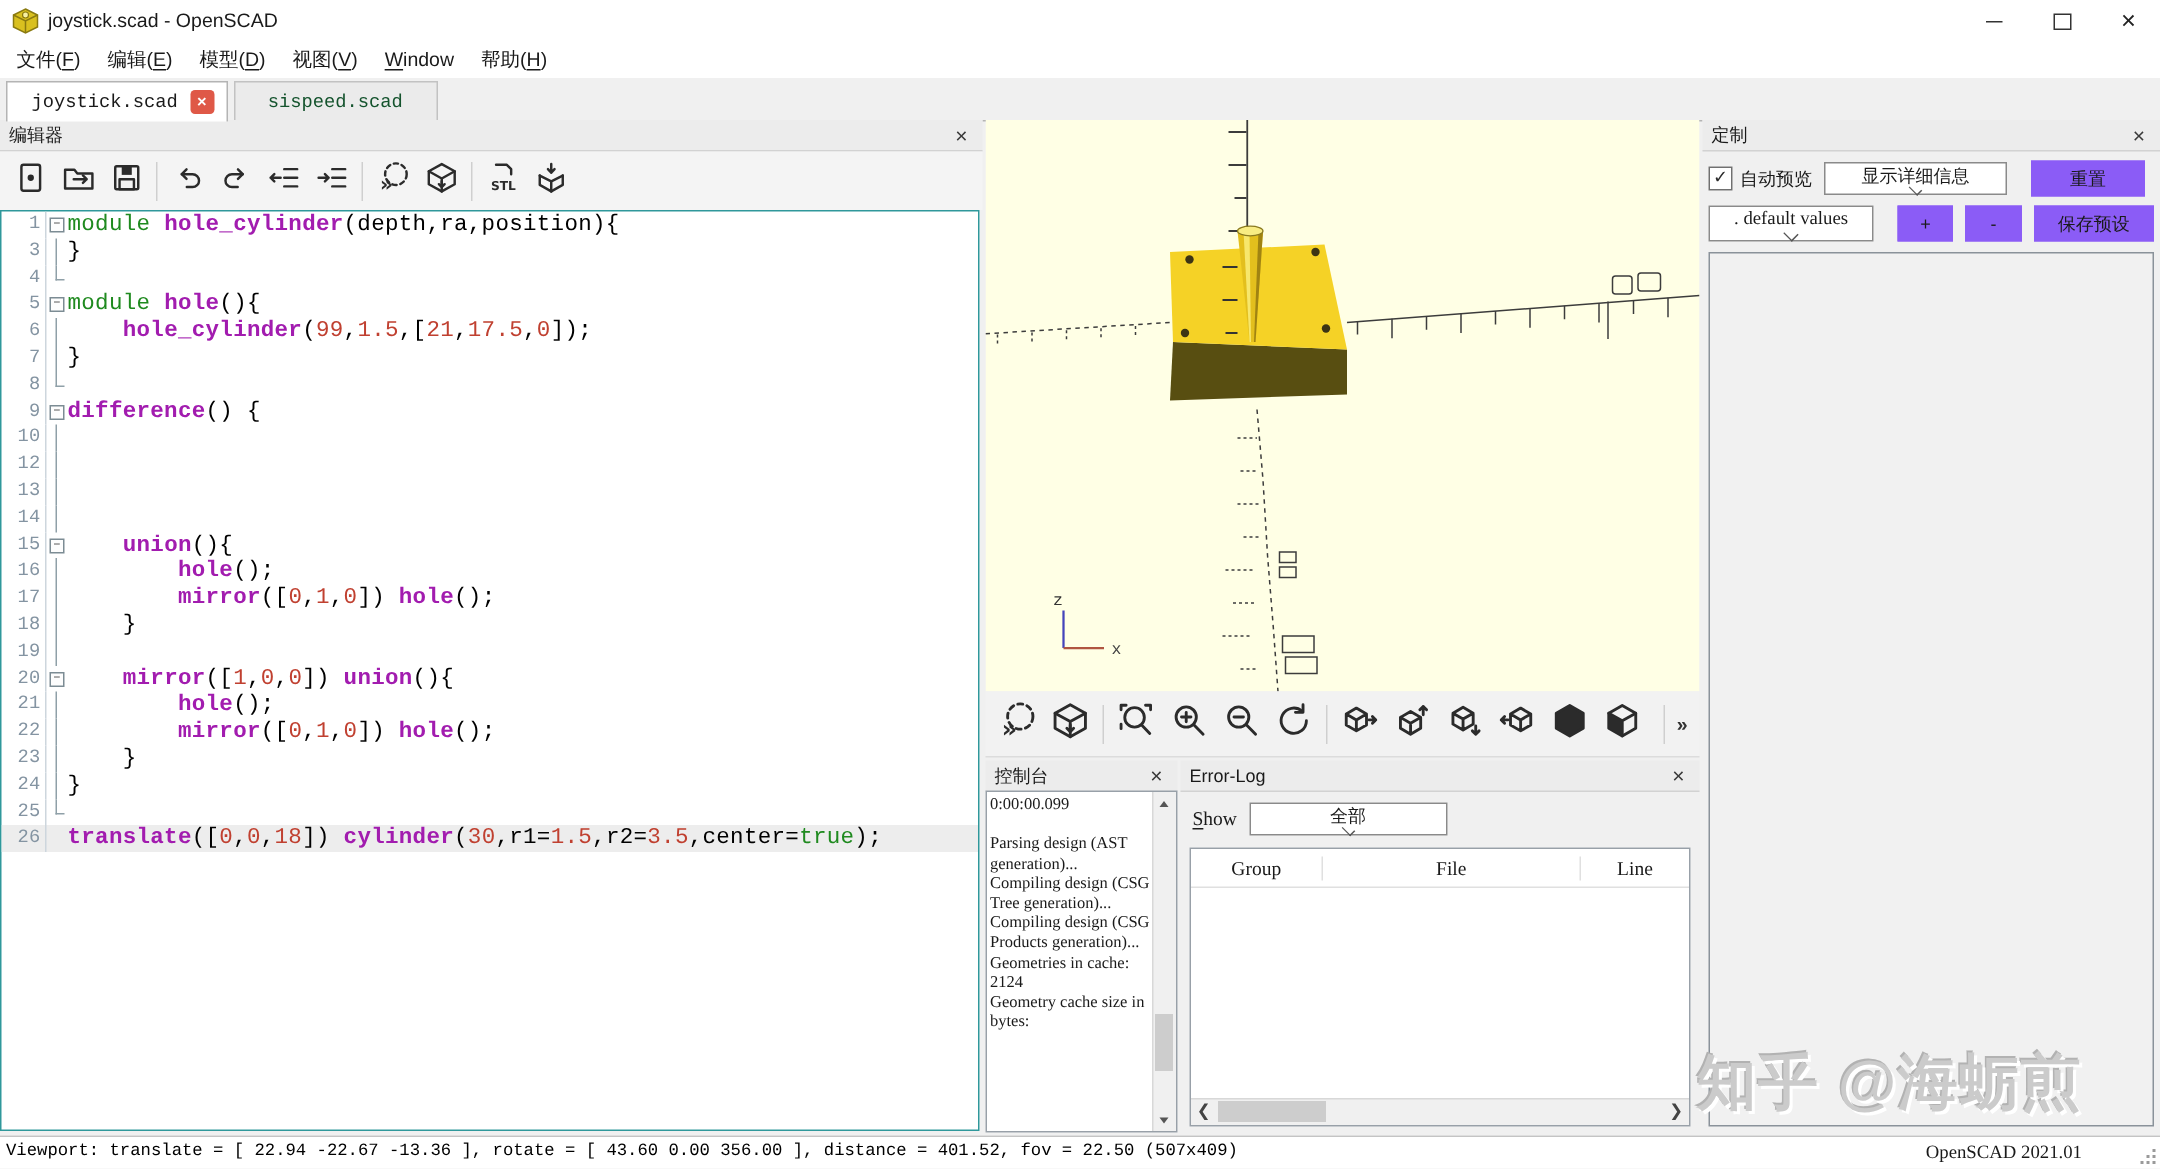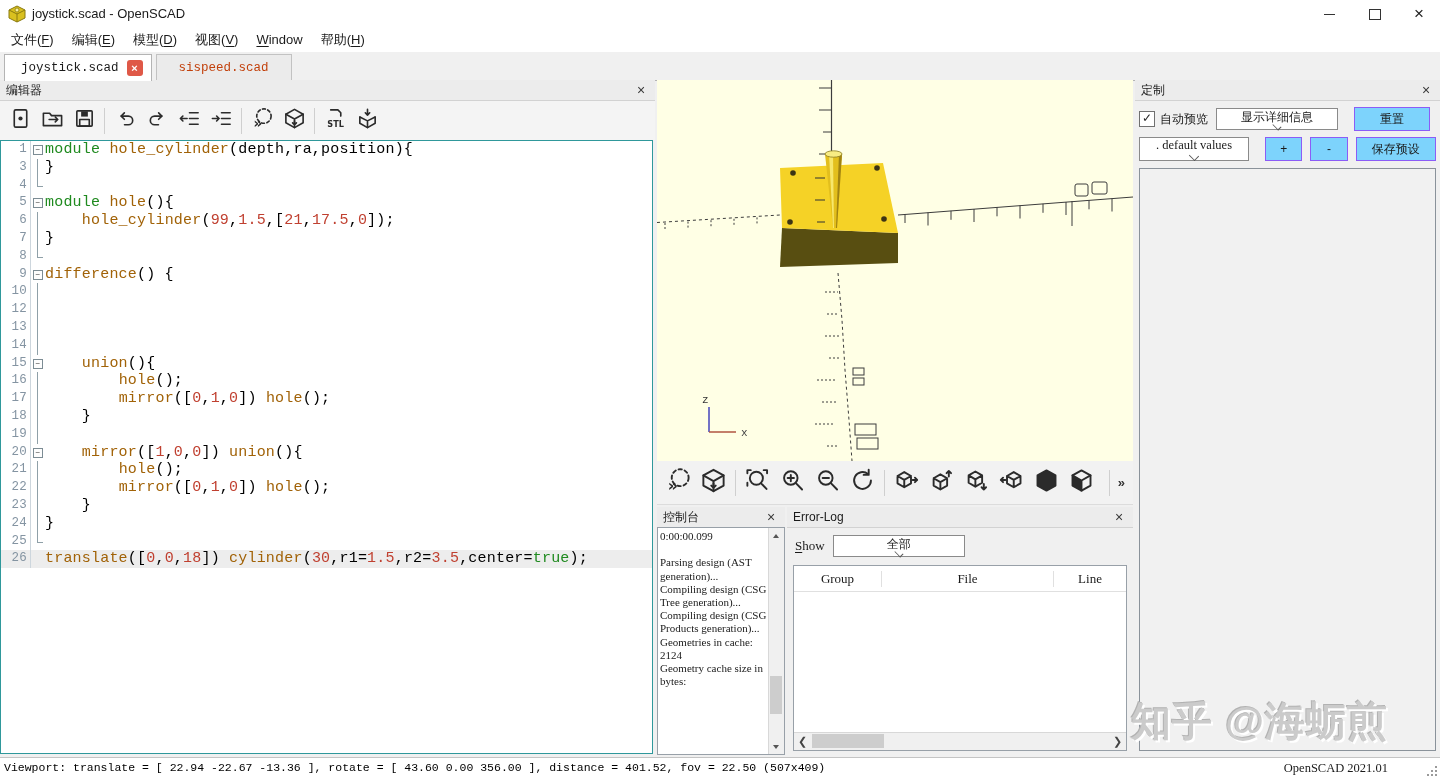--- a/index.html
+++ b/index.html
@@ -19,21 +19,21 @@
   #win-max i{display:block;width:10px;height:9px;border:1.4px solid #333;}
   #menubar{left:2px;top:28px;height:24px;display:flex;}
   .mi{padding:3px 9px;font-size:13px;line-height:18px;}
   .mi u{text-underline-offset:2px;}
 
   
   #tabbar{left:0;top:52px;width:1440px;height:28px;background:#f0f0f0;border-bottom:1px solid #b4b4b4;display:flex;align-items:flex-end;}
   .tab{font-family:"Liberation Mono",monospace;font-size:12.5px;display:flex;align-items:center;height:26px;box-sizing:border-box;}
   #tab-active{margin-left:4px;background:#fff;border:1px solid #b4b4b4;border-bottom:none;padding:0 8px 0 16px;position:relative;z-index:2;margin-bottom:-1px;height:27px;}
   #tab-close{margin-left:8px;width:16px;height:16px;background:#df5847;border-radius:3px;color:#fff;font-size:11px;font-weight:bold;display:flex;align-items:center;justify-content:center;font-family:"Liberation Sans",sans-serif;}
-  #tab-inactive{margin-left:4px;background:#ebebeb;border:1px solid #c2c2c2;border-bottom:none;padding:0 22px;color:#c2410c;}
+  #tab-inactive{margin-left:4px;background:#ebebeb;border:1px solid #c2c2c2;border-bottom:none;padding:0 22px;color:#14532d;}
 
   
   .dockh{height:20px;background:#ececec;border-bottom:1px solid #d2d2d2;display:flex;align-items:center;font-size:12px;padding:0 6px;justify-content:space-between;}
   .dockh .x{font-size:14px;color:#3a3a3a;width:16px;text-align:center;}
 
   
   #editor{left:0;top:80px;width:655px;height:675px;background:#f0f0f0;}
   #edtoolbar{left:0;top:21px;width:655px;height:39px;background:#f4f4f4;display:flex;align-items:center;padding-left:4px;box-sizing:border-box;}
   .tbtn{width:32px;height:32px;display:flex;align-items:center;justify-content:center;}
   .tsep{width:1px;height:26px;background:#cfcfcf;margin:0 4px;}
@@ -44,21 +44,21 @@
   .cl{height:17.8px;line-height:17.8px;white-space:pre;font-size:15px;letter-spacing:0.2px;}
   .cl.hl{background:#ededed;}
   .ln{display:inline-block;width:26px;text-align:right;padding-right:3px;color:#8494a2;font-size:12.5px;border-right:1px solid #cdd6dd;vertical-align:top;}
   .fold{display:inline-block;width:14px;height:17.8px;vertical-align:top;position:relative;}
   .fold.v::before{content:"";position:absolute;left:6px;top:0;bottom:0;border-left:1px solid #8fa0a8;}
   .fold.e::before{content:"";position:absolute;left:6px;top:0;height:9px;width:5px;border-left:1px solid #8fa0a8;border-bottom:1px solid #8fa0a8;}
   .fbox{position:absolute;left:2px;top:4px;width:8px;height:8px;border:1px solid #7c8c94;background:#fdfdfd;}
   .fbox::before{content:"−";position:absolute;left:0;right:0;top:-1px;font-size:8px;line-height:9px;text-align:center;color:#444;}
   .ct{font-size:inherit;}
   .ct .t{color:#000;}
-  .ct .b{color:#a16207;font-weight:normal;}
+  .ct .b{color:#a21caf;font-weight:bold;}
   .ct .k{color:#1f8a1f;}
   .ct .num{color:#c04030;}
 
   
   #viewport{left:657px;top:80px;width:476px;height:381px;}
   #vptoolbar{left:657px;top:461px;width:476px;height:44px;background:#f2f2f2;display:flex;align-items:center;padding-left:4px;box-sizing:border-box;border-bottom:1px solid #dcdcdc;}
   #vptoolbar .tbtn{width:35px;height:35px;}
   #vp-overflow{margin-left:auto;margin-right:8px;font-size:13px;font-weight:bold;color:#333;padding-left:8px;border-left:1px solid #cfcfcf;height:26px;line-height:26px;}
 
   
@@ -91,21 +91,21 @@
   .hsb .lt{left:0;} .hsb .rt{right:0;}
   .hsb .lt::before{content:"❮";} .hsb .rt::before{content:"❯";}
   .hsb .thumb{position:absolute;left:18px;top:1px;width:72px;height:14px;background:#cdcdcd;}
 
   
   #customizer{left:1135px;top:80px;width:305px;height:675px;background:#f0f0f0;}
   #custrow1{position:absolute;left:4px;top:27px;width:297px;height:24px;display:flex;align-items:center;}
   #cust-check{width:14px;height:14px;background:#fff;border:1px solid #707070;font-size:12px;line-height:13px;text-align:center;color:#2a2a2a;margin-right:5px;}
   #cust-autolabel{font-size:12px;margin-right:8px;}
   #dd-detail{width:122px;height:22px;}
-  .qbtn{background:#7dd3fc;border:1px solid #8b5cf6;font-size:12px;display:flex;align-items:center;justify-content:center;box-sizing:border-box;}
+  .qbtn{background:#8b5cf6;border:1px solid #8b5cf6;font-size:12px;display:flex;align-items:center;justify-content:center;box-sizing:border-box;}
   #btn-reset{position:absolute;right:6px;top:0;width:76px;height:24px;}
   #custrow2{position:absolute;left:4px;top:56px;width:297px;height:26px;display:flex;align-items:center;}
   #dd-preset{width:112px;height:24px;font-family:"Liberation Serif",serif;font-size:12.5px;}
   #btn-add{margin-left:16px;width:38px;height:24px;}
   #btn-minus{margin-left:8px;width:38px;height:24px;}
   #btn-save{margin-left:8px;width:82px;height:24px;}
   #custbody{position:absolute;left:4px;top:88px;width:297px;height:583px;background:#f1f1f1;border:1px solid #8a929a;box-sizing:border-box;}
 
   
   #statusbar{left:0;top:757px;width:1440px;height:22px;background:#fff;border-top:1px solid #c4c4c4;box-sizing:border-box;}

